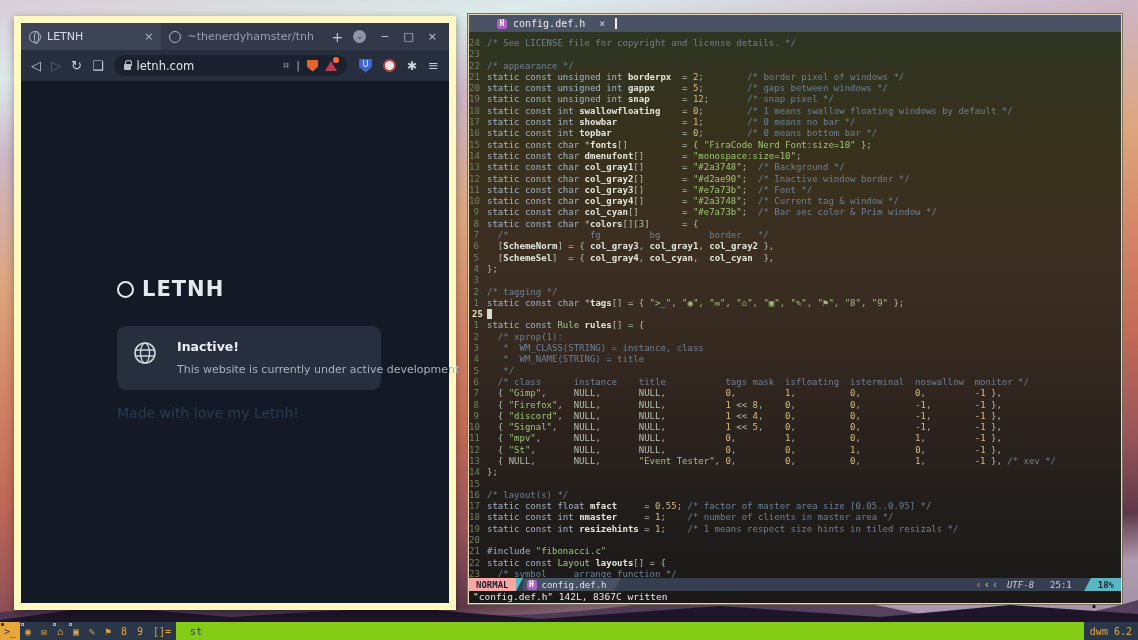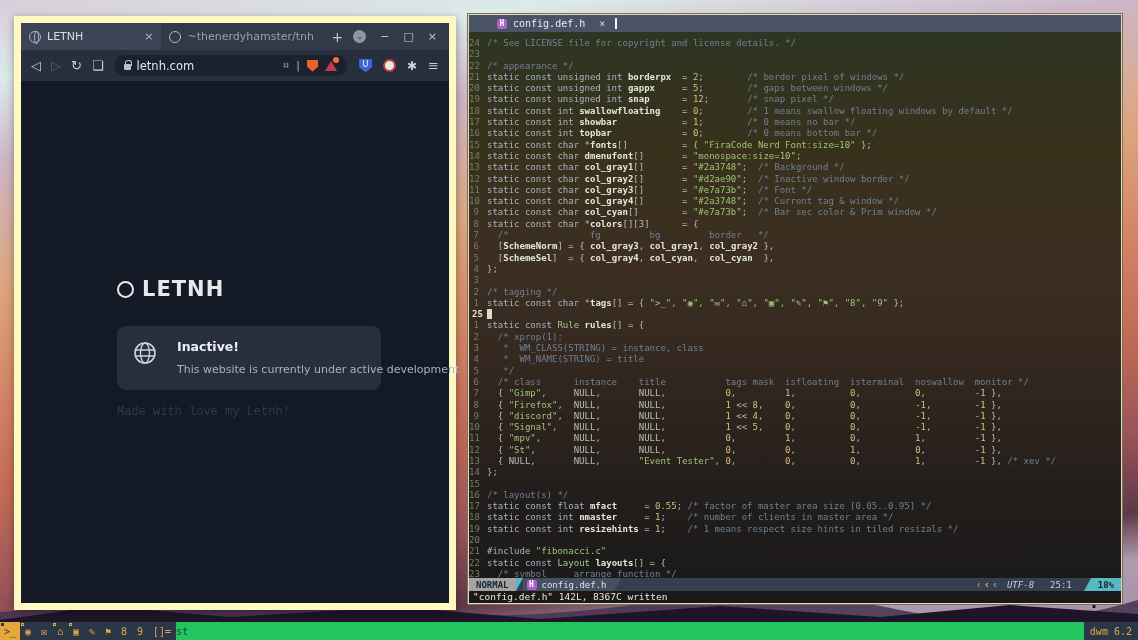--- a/index.html
+++ b/index.html
@@ -13,21 +13,21 @@
 
   
   .dwmbar { position:absolute; left:0; top:622px; width:1138px; height:18px; display:flex; align-items:stretch;
     font-family:"DejaVu Sans Mono",monospace; font-size:10px; }
   .tag { position:relative; display:flex; align-items:center; justify-content:center; padding:0 4px; min-width:16px;
     background:#2a3748; color:#e7a73b; }
   .tag.sel { background:#e7a73b; color:#2a3748; }
   .tag .ind { position:absolute; left:1px; top:1px; width:3px; height:3px; border:1px solid currentColor; }
   .tag .ind.fill { background:currentColor; }
   .ltsymbol { display:flex; align-items:center; padding:0 5px; background:#2a3748; color:#e7a73b; }
-  .bar-title { flex:1; display:flex; align-items:center; background:#22c55e; color:#2a3748; }
+  .bar-title { flex:1; display:flex; align-items:center; padding-left:14px; background:#84cc16; color:#2a3748; }
   .bar-status { display:flex; align-items:center; padding:0 6px; background:#2a3748; color:#e7a73b; }
 
   
   .browser { position:absolute; left:14px; top:16px; width:442px; height:594px; border:7px solid #fef9c3;
     display:flex; flex-direction:column; background:#131a25; box-shadow:0 2px 8px rgba(0,0,0,.35); }
   .b-tabs { height:27px; background:#333948; display:flex; align-items:stretch; color:#d7dbe2; }
   .b-tab { display:flex; align-items:center; gap:6px; padding:0 8px; font-size:11px; }
   .b-tab.active { background:#3d4456; width:200px; }
   .b-tab.inactive { width:160px; color:#98a0b0; }
   .fav { width:12px; height:12px; border-radius:50%; border:1.5px solid #aeb6c2; flex:none; }
@@ -55,41 +55,41 @@
   .star-ext { color:#cdd3dc; font-size:12px; }
   .menu-ic { color:#c6ccd6; font-size:13px; letter-spacing:0; }
   .b-content { flex:1; background:#131a25; padding-left:96px; position:relative; }
   .site-logo { display:flex; align-items:center; gap:8px; margin-top:196px; color:#e6e9ec; }
   .logo-circle { width:17px; height:17px; border-radius:50%; border:2.5px solid #e6e9ec; }
   .logo-text { font-size:21px; font-weight:bold; letter-spacing:1px; }
   .welcome-card { margin-top:25px; width:264px; background:#272f3e; border-radius:9px; padding:13px 16px 14px 16px; display:flex; gap:20px; }
   .globe-svg { flex:none; margin-top:2px; }
   .wc-title { color:#eceef1; font-size:12.5px; font-weight:bold; }
   .wc-sub { color:#a9b1bc; font-size:11px; margin-top:9px; white-space:nowrap; }
-  .site-footer { margin-top:15px; color:#273c54; font-size:12px;font-family:Liberation Mono, monospace; }
+  .site-footer { margin-top:15px; color:#273c54; font-size:14px; }
 
   
   .vimwin { position:absolute; left:468px; top:14px; width:654px; height:590px; border:1px solid #e3d9b4;
     box-shadow:0 0 0 1px #77705e; display:flex; flex-direction:column;
     font-family:"DejaVu Sans Mono",monospace; }
   .v-tabline { height:17px; background:#4a5265; display:flex; align-items:center; padding-left:28px; gap:6px; flex:none; }
   .h-ico { width:10px; height:10px; background:#b05ec9; color:#fff; font-size:8px; font-weight:bold; text-align:center; line-height:10px; border-radius:2px; }
   .v-tabname { color:#ececec; font-size:10px; }
   .v-tabclose { color:#d6d6d6; font-size:10px; margin-left:8px; }
   .tl-cursor { width:2px; height:11px; background:#f2f2f2; margin-left:4px; }
   .v-code { flex:1; overflow:hidden; padding-top:6px;
     background:linear-gradient(180deg,#2e3522 0%, #38311c 22%, #3c2e22 42%, #352920 58%, #2b221d 74%, #201d1b 88%, #1c1a19 100%); }
   .cl { white-space:pre; font-size:9px; line-height:11.3px; height:11.3px; color:#b6bdb2; }
   .ln { display:inline-block; width:18px; text-align:right; padding-right:8px; color:#75805f; }
   .ln.lncur { text-align:left; padding-left:3px; width:18px; padding-right:3px; color:#e8e0c0; font-weight:bold; }
   .cursor { display:inline-block; width:5px; height:10px; background:#dcdccc; vertical-align:-2px; }
   .sy-k{color:#a8b4c4} .sy-t{color:#9fc98c} .sy-i{color:#e3e6da;font-weight:bold}
   .sy-s{color:#9cc674} .sy-n{color:#d8bd7c} .sy-c{color:#6e8094} .sy-p{color:#b6bdb2}
   .v-status { height:13px; background:#353f4f; display:flex; align-items:stretch; font-size:9px; flex:none; }
-  .vs-mode { background:#a3a3a3; color:#16232e; font-weight:bold; padding:0 7px; display:flex; align-items:center; }
+  .vs-mode { background:#fca5a5; color:#16232e; font-weight:bold; padding:0 7px; display:flex; align-items:center; }
   .vs-sep1 { width:0; height:0; border-top:13px solid #57b7c2; border-right:7px solid transparent; }
   .vs-file { background:#465061; color:#dde2ea; display:flex; align-items:center; gap:5px; padding:0 7px 0 4px; }
   .vs-sep2 { width:0; height:0; border-top:13px solid #465061; border-right:7px solid transparent; }
   .vs-fill { flex:1; }
   .chev { display:flex; align-items:center; font-weight:bold; font-size:10px; padding:0 1px; }
   .chev.c1{color:#e06c75} .chev.c2{color:#e5b56b} .chev.c3{color:#6fb3e8}
   .vs-enc { display:flex; align-items:center; color:#c6cdd8; padding:0 8px;font-style:italic; }
   .vs-pos { display:flex; align-items:center; color:#c6cdd8; padding:0 8px; }
   .vs-sep3 { width:0; height:0; border-bottom:13px solid #57b7c2; border-left:7px solid transparent; margin-left:4px; }
   .vs-pct { background:#57b7c2; color:#16232e; font-weight:bold; display:flex; align-items:center; padding:0 7px; }

